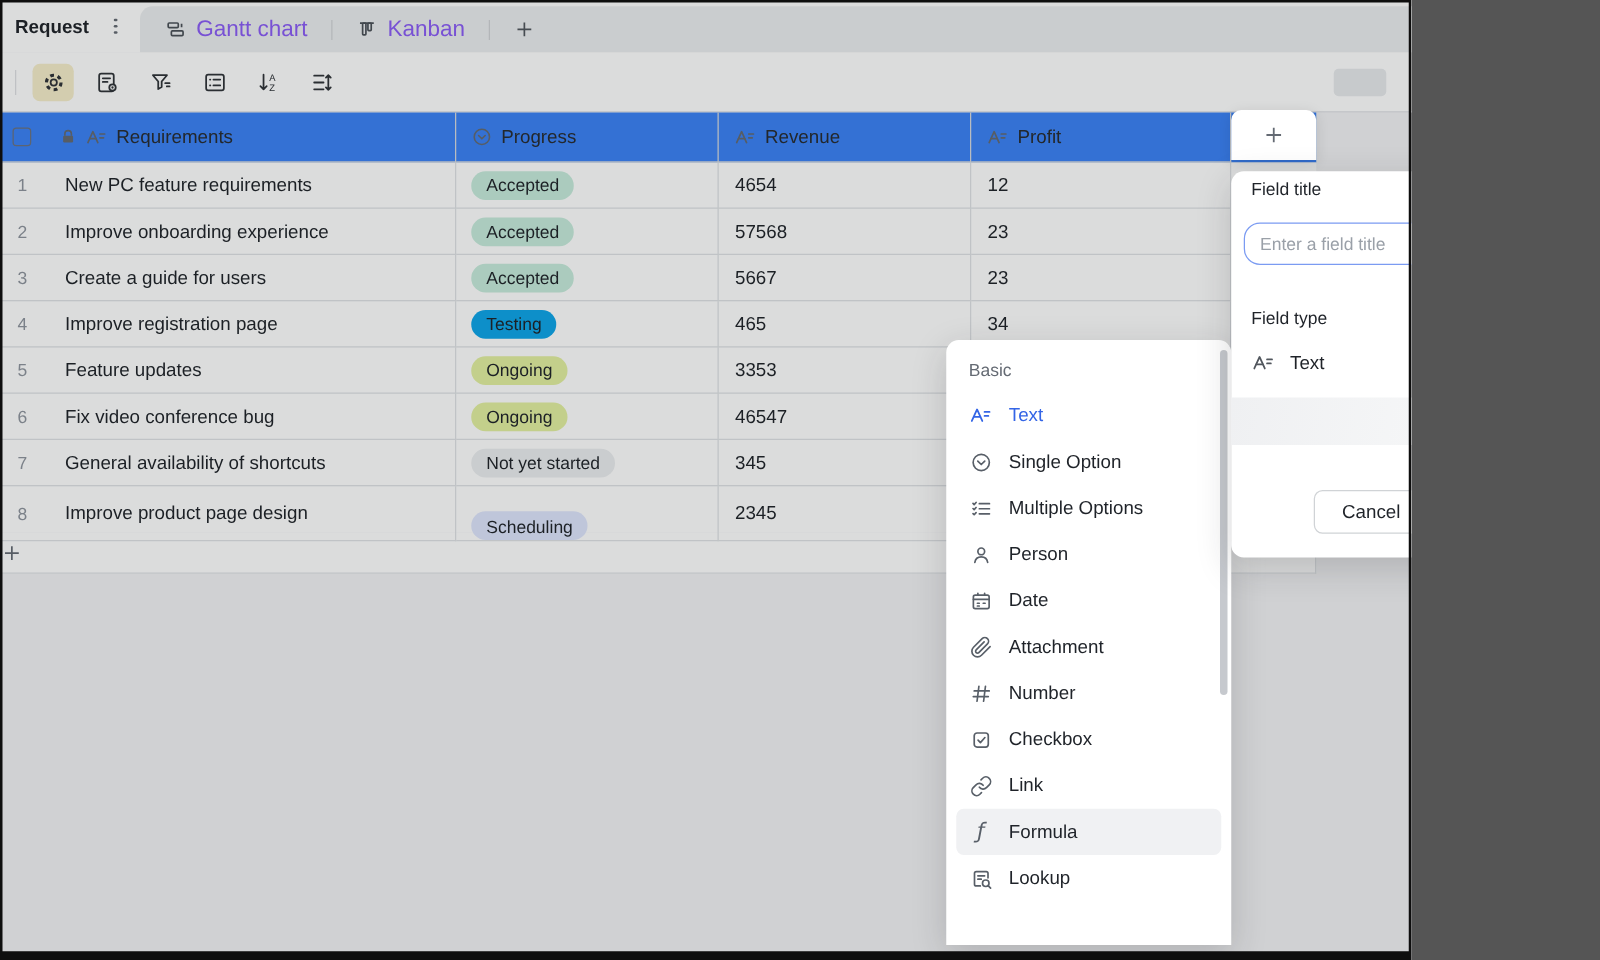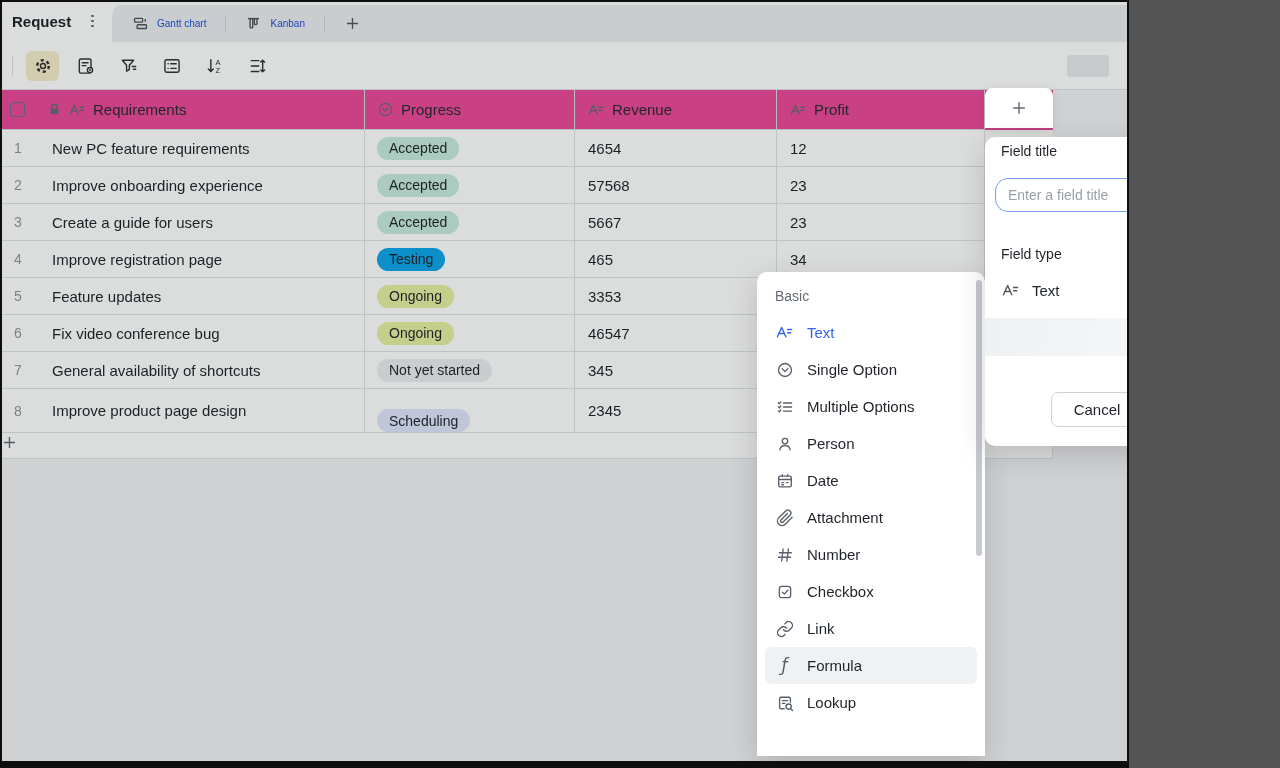--- a/index.html
+++ b/index.html
@@ -9,40 +9,40 @@
   .frame { position:absolute; inset:0; border:2px solid #0e0e0e; border-bottom-width:7px; z-index:99; pointer-events:none; }
 
   
   .tabbar { position:absolute; left:0; top:0; width:1280px; height:42px; background:#ffffff; }
   .request-tab { position:absolute; left:12px; top:0; height:42px; display:flex; align-items:center; gap:16px; }
   .request-label { font-size:15px; font-weight:700; color:#1f2329; }
   .dots-icon { display:flex; flex-direction:column; gap:2.5px; padding:4px; }
   .dots-icon i { width:2.6px; height:2.6px; border-radius:50%; background:#646a73; display:block; }
   .tabstrip { position:absolute; left:112px; top:5px; right:0; bottom:0; background:#eceef0;
               border-radius:10px 0 0 0; display:flex; align-items:center; padding-left:20px; }
-  .view-tab { display:flex; align-items:center; gap:8px; font-size:10px; color:#1d4ed8; }
+  .view-tab { display:flex; align-items:center; gap:8px; font-size:18px; color:#8b5cf6; }
   .view-tab svg { color:#4a5058; }
   .vdiv { width:1px; height:16px; background:#d0d3d6; margin:0 19px; }
   .tab-add { color:#51565d; display:flex; align-items:center; }
 
   
   .toolbar { position:absolute; left:0; top:42px; width:1280px; height:48px; background:#ffffff;
              border-bottom:1px solid #dee0e3; }
   .tb-left { position:absolute; left:12px; top:0; height:47px; display:flex; align-items:center; gap:10px; }
   .tb-div { width:1px; height:20px; background:#dee0e3; margin-right:3px; }
   .tb-btn { width:33px; height:30px; border-radius:6px; display:flex; align-items:center; justify-content:center;
             color:#2f3338; }
   .tb-btn.active { background:#f6eecb; }
   .tb-right { position:absolute; right:24px; top:0; height:47px; display:flex; align-items:center; gap:9px; }
   .tb-ph { width:42px; height:22px; background:#e8eaed; border-radius:4px; margin-right:8px; }
   .edge-sliver { position:absolute; right:0; top:61px; width:4px; height:9px; background:#4a4f55; border-radius:2px 0 0 2px; }
 
   
   .grid { position:absolute; left:0; top:90px; z-index:1; }
-  .g-header { display:grid; grid-template-columns:36px 329px 210px 202px 208px; height:40px; background:#ec4899; }
+  .g-header { display:grid; grid-template-columns:36px 329px 210px 202px 208px; height:40px; background:#3b82f6; }
   .g-header .hcell { display:flex; align-items:center; gap:7px; padding-left:12px; font-size:15px; color:#272b30;
                      border-bottom:1px solid #d7dade; border-right:1px solid #d7dade; }
   .g-header .hcell.first { border-right:none; padding-left:10px; }
   .hcell .ticon { color:#646a73; display:flex; }
   .selectall { width:15px; height:15px; border:1.6px solid #6b7280; border-radius:3px; background:transparent; }
   .g-row { display:grid; grid-template-columns:36px 329px 210px 202px 208px; height:37px; background:#ffffff; }
   .g-row .cell { display:flex; align-items:center; border-bottom:1px solid #e0e2e5; font-size:15px; color:#1f2329; }
   .g-row .c-num { justify-content:center; color:#8f959e; font-size:14px; }
   .g-row .c-title { padding-left:16px; border-right:1px solid #e0e2e5; }
   .g-row .c-prog { padding-left:12px; border-right:1px solid #e0e2e5; }

